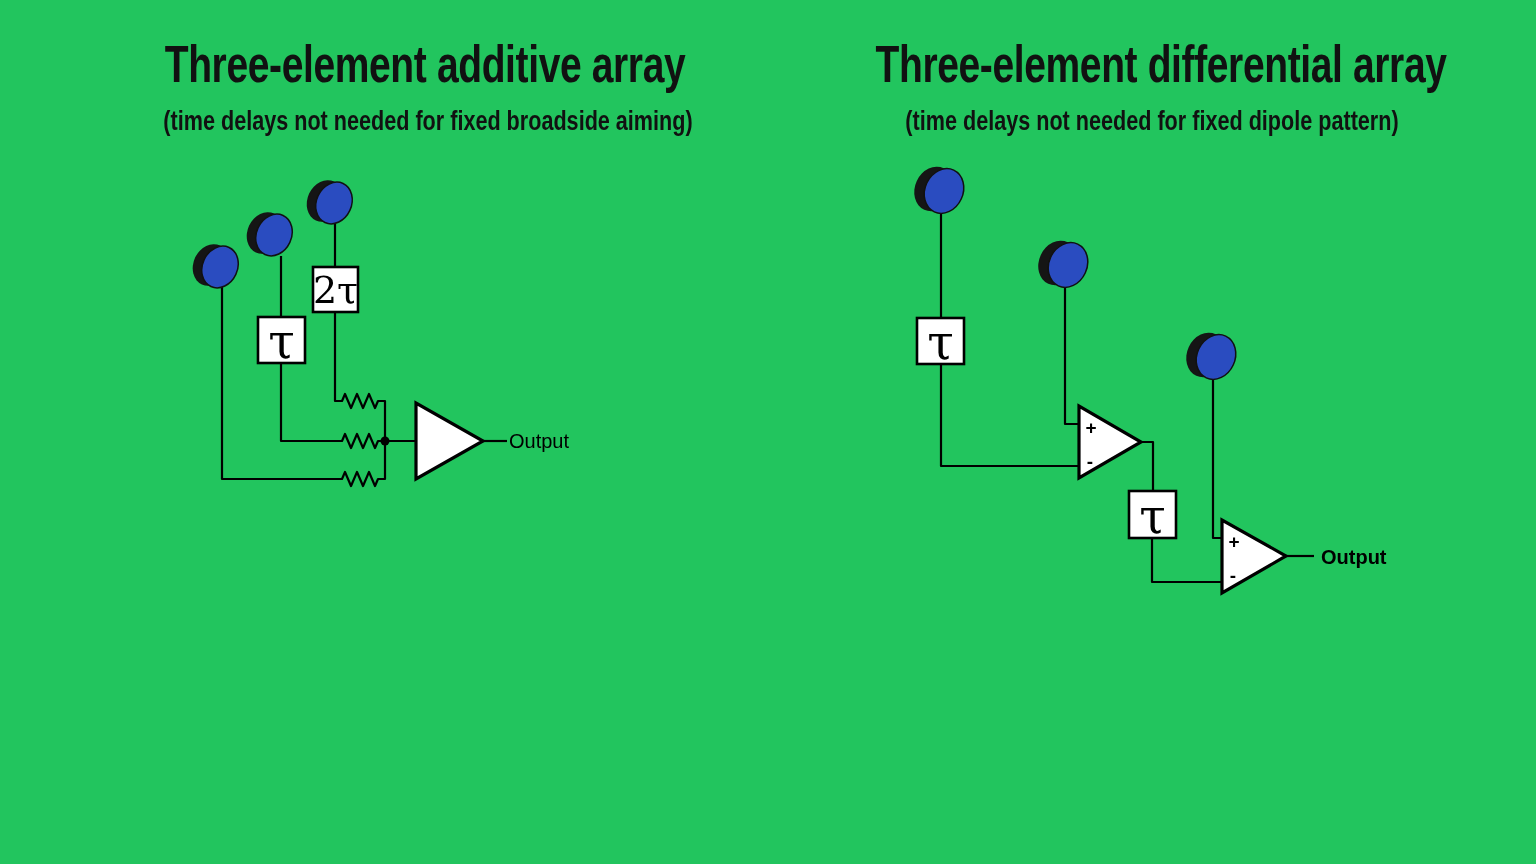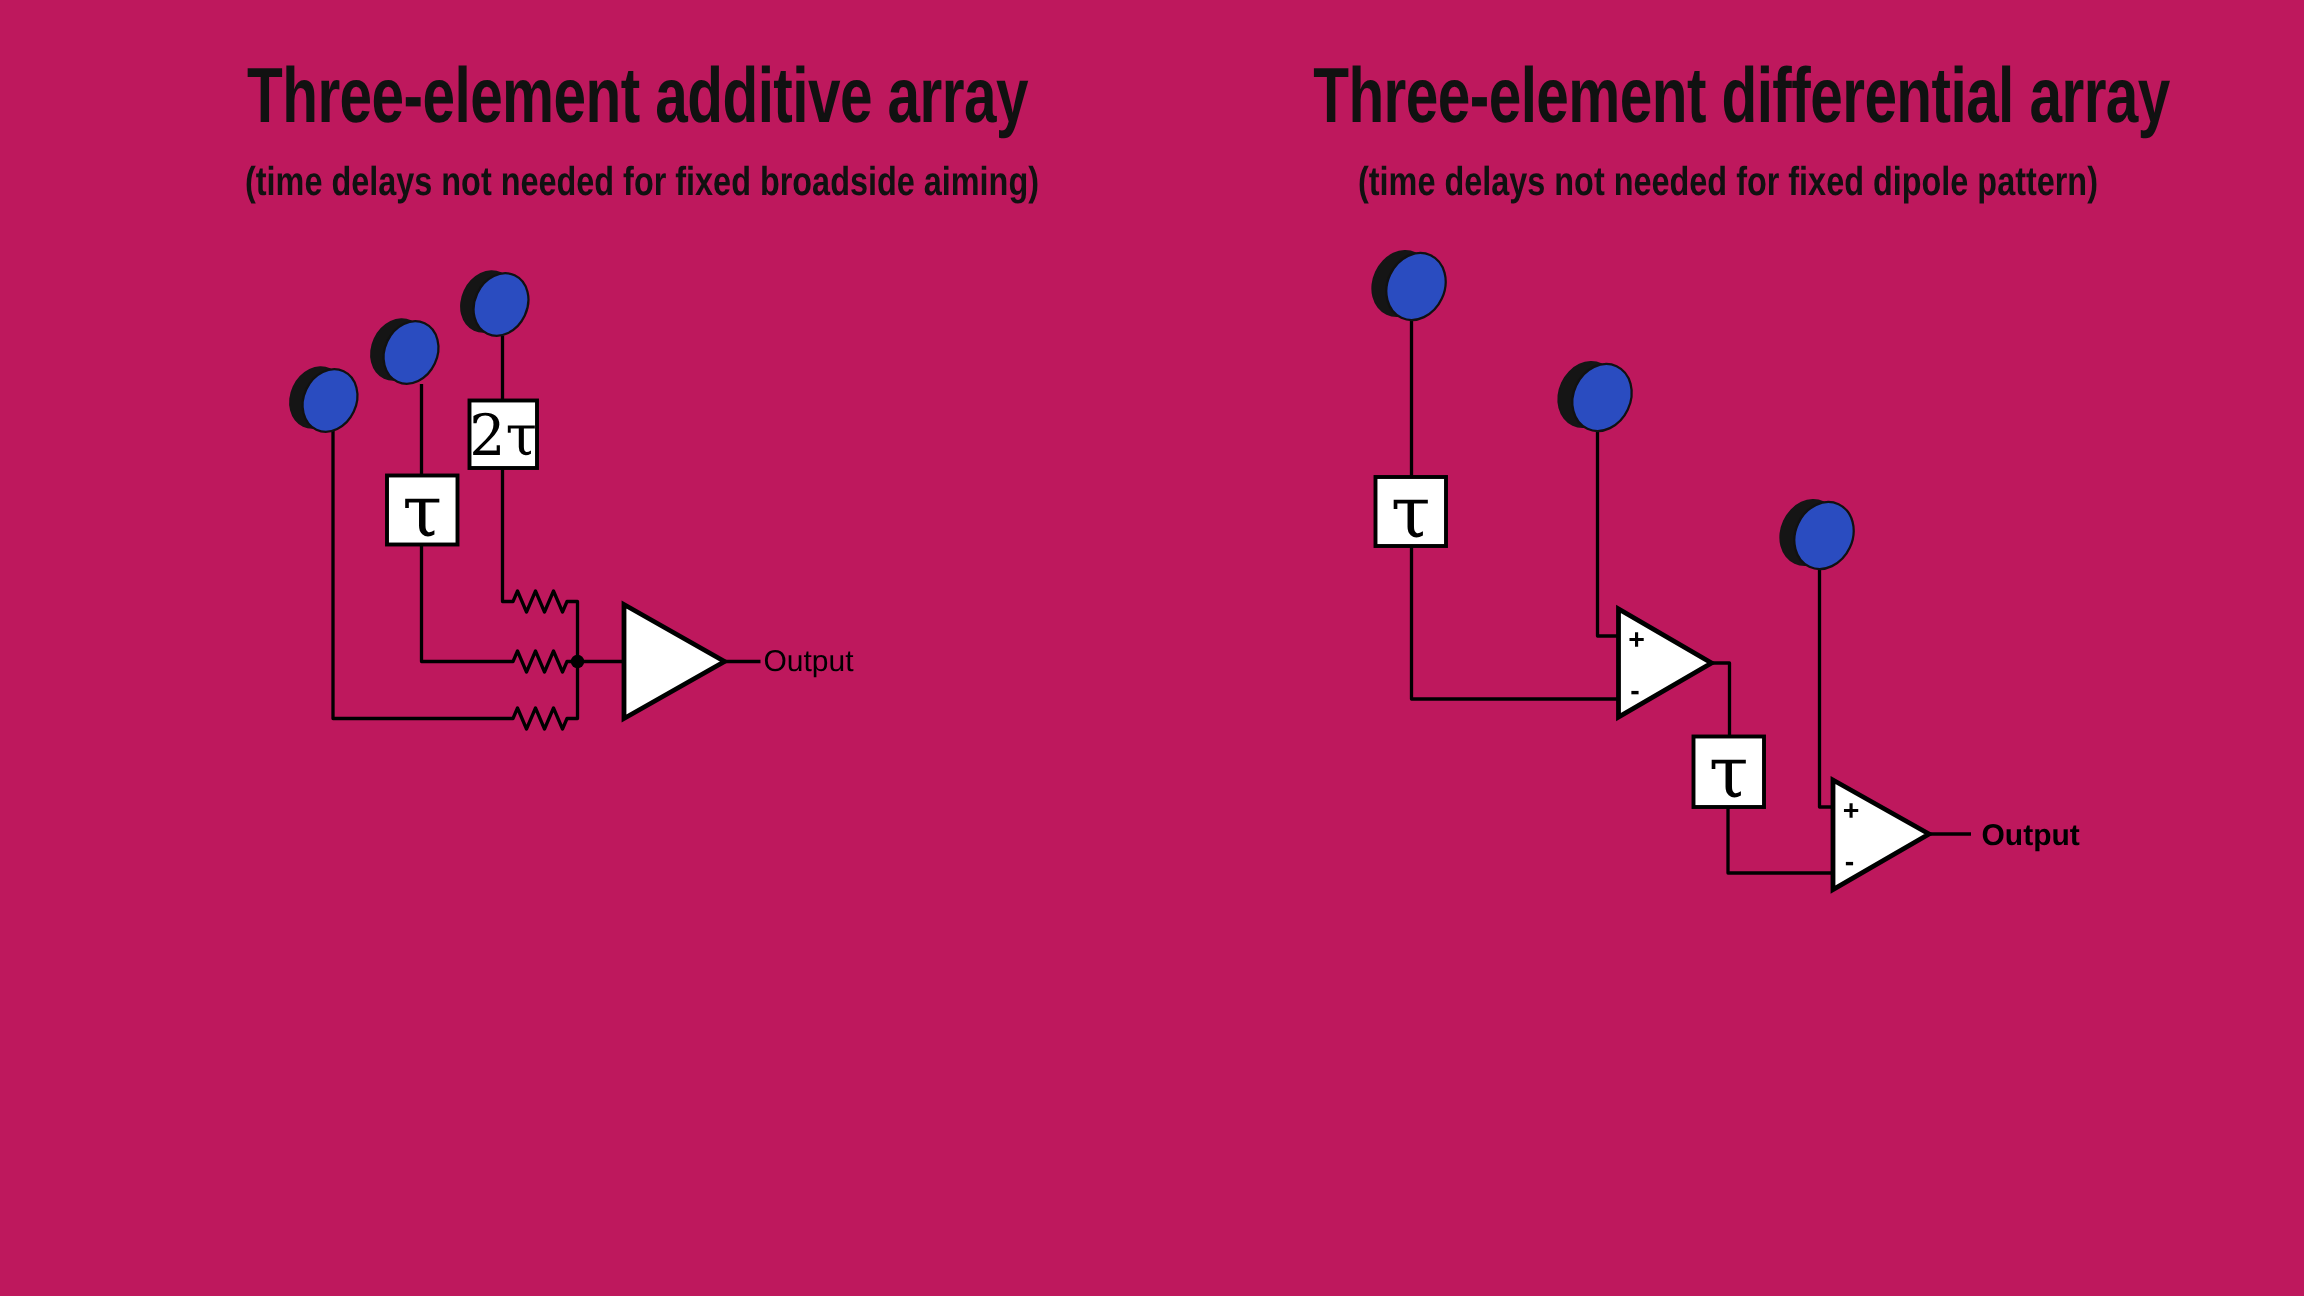--- a/index.html
+++ b/index.html
@@ -1,18 +1,18 @@
 <!DOCTYPE html>
 <html><head>
 <meta charset="utf-8">
 <style>
   html,body{margin:0;padding:0;}
   body{width:1536px;height:864px;background:#ffffff;overflow:hidden;
        font-family:"Liberation Sans",sans-serif;}
-  .page{position:relative;width:1536px;height:864px;background:#be185d;}
+  .page{position:relative;width:1536px;height:864px;background:#22c55e;}
   .title{position:absolute;text-align:center;font-weight:bold;color:#111;
          font-size:52px;line-height:1;white-space:nowrap;
          transform:scaleX(0.75);letter-spacing:-0.5px;}
   .subtitle{position:absolute;text-align:center;font-weight:bold;color:#111;
          font-size:27px;line-height:1;white-space:nowrap;
          transform:scaleX(0.80);}
   #left-title{left:55px;top:38px;width:740px;}
   #left-subtitle{left:58px;top:108px;width:740px;}
   #right-title{left:783px;top:38px;width:740px;}
   #right-subtitle{left:782px;top:108px;width:740px;}

